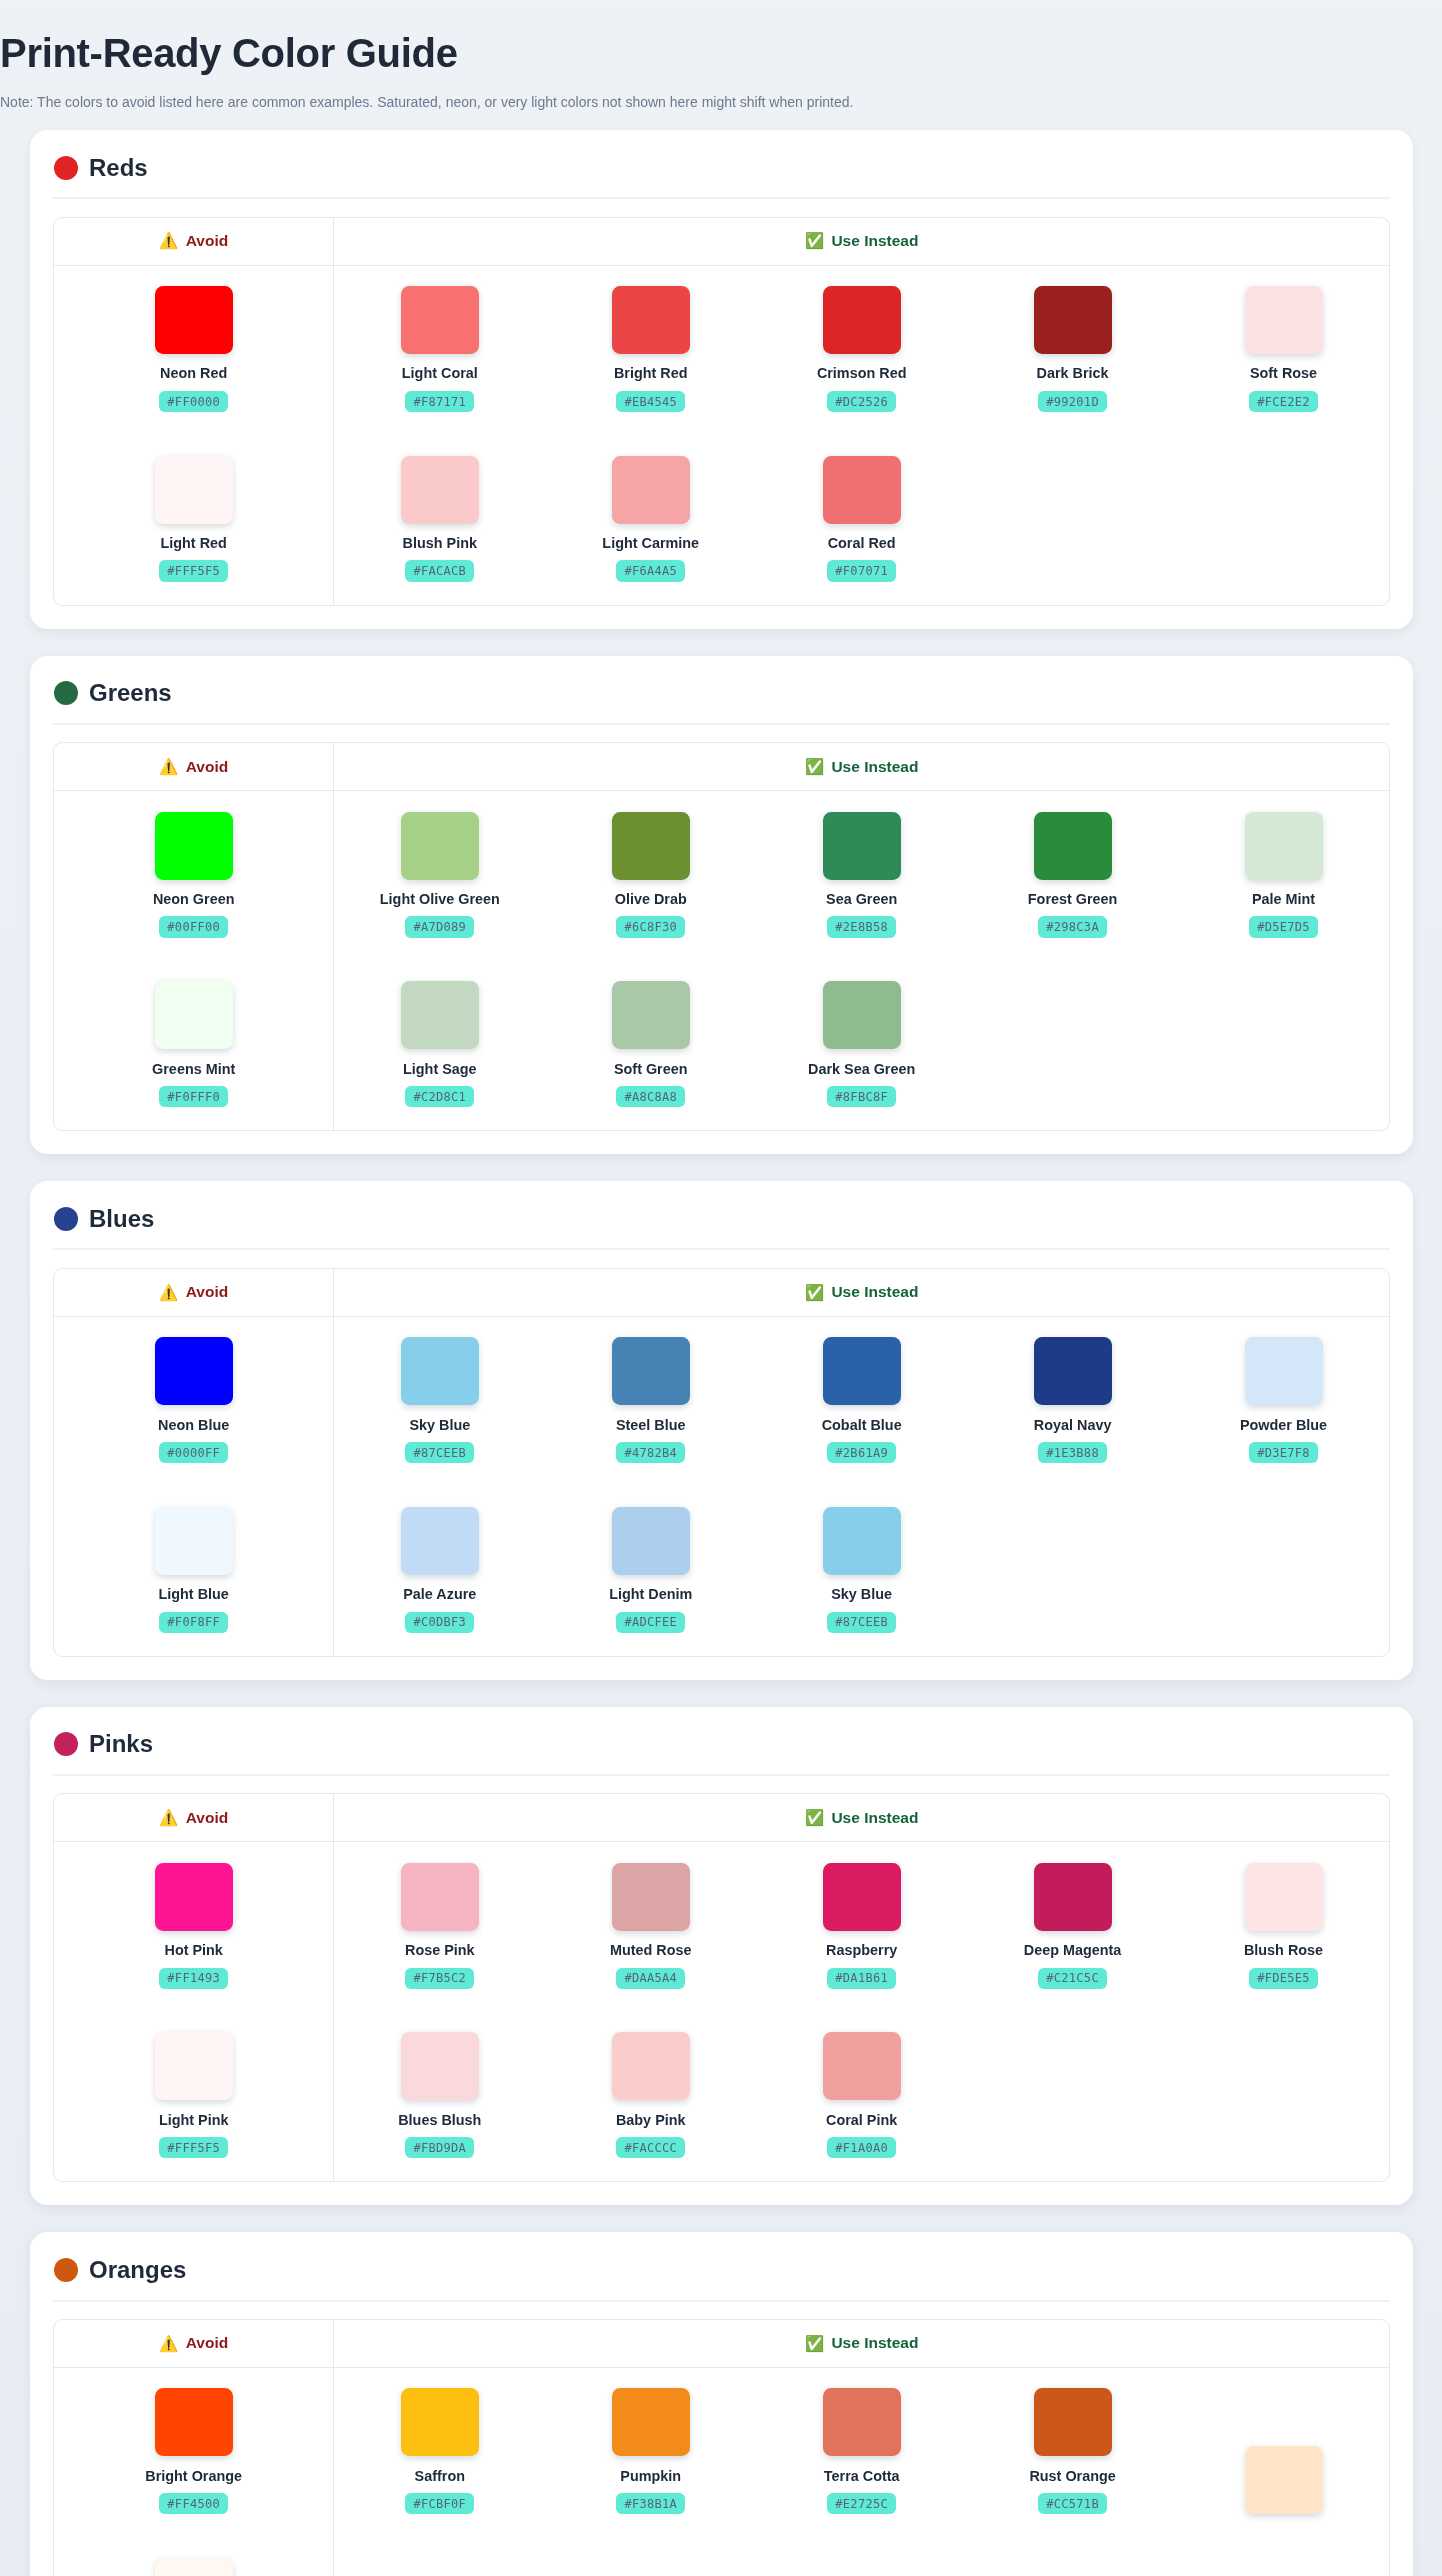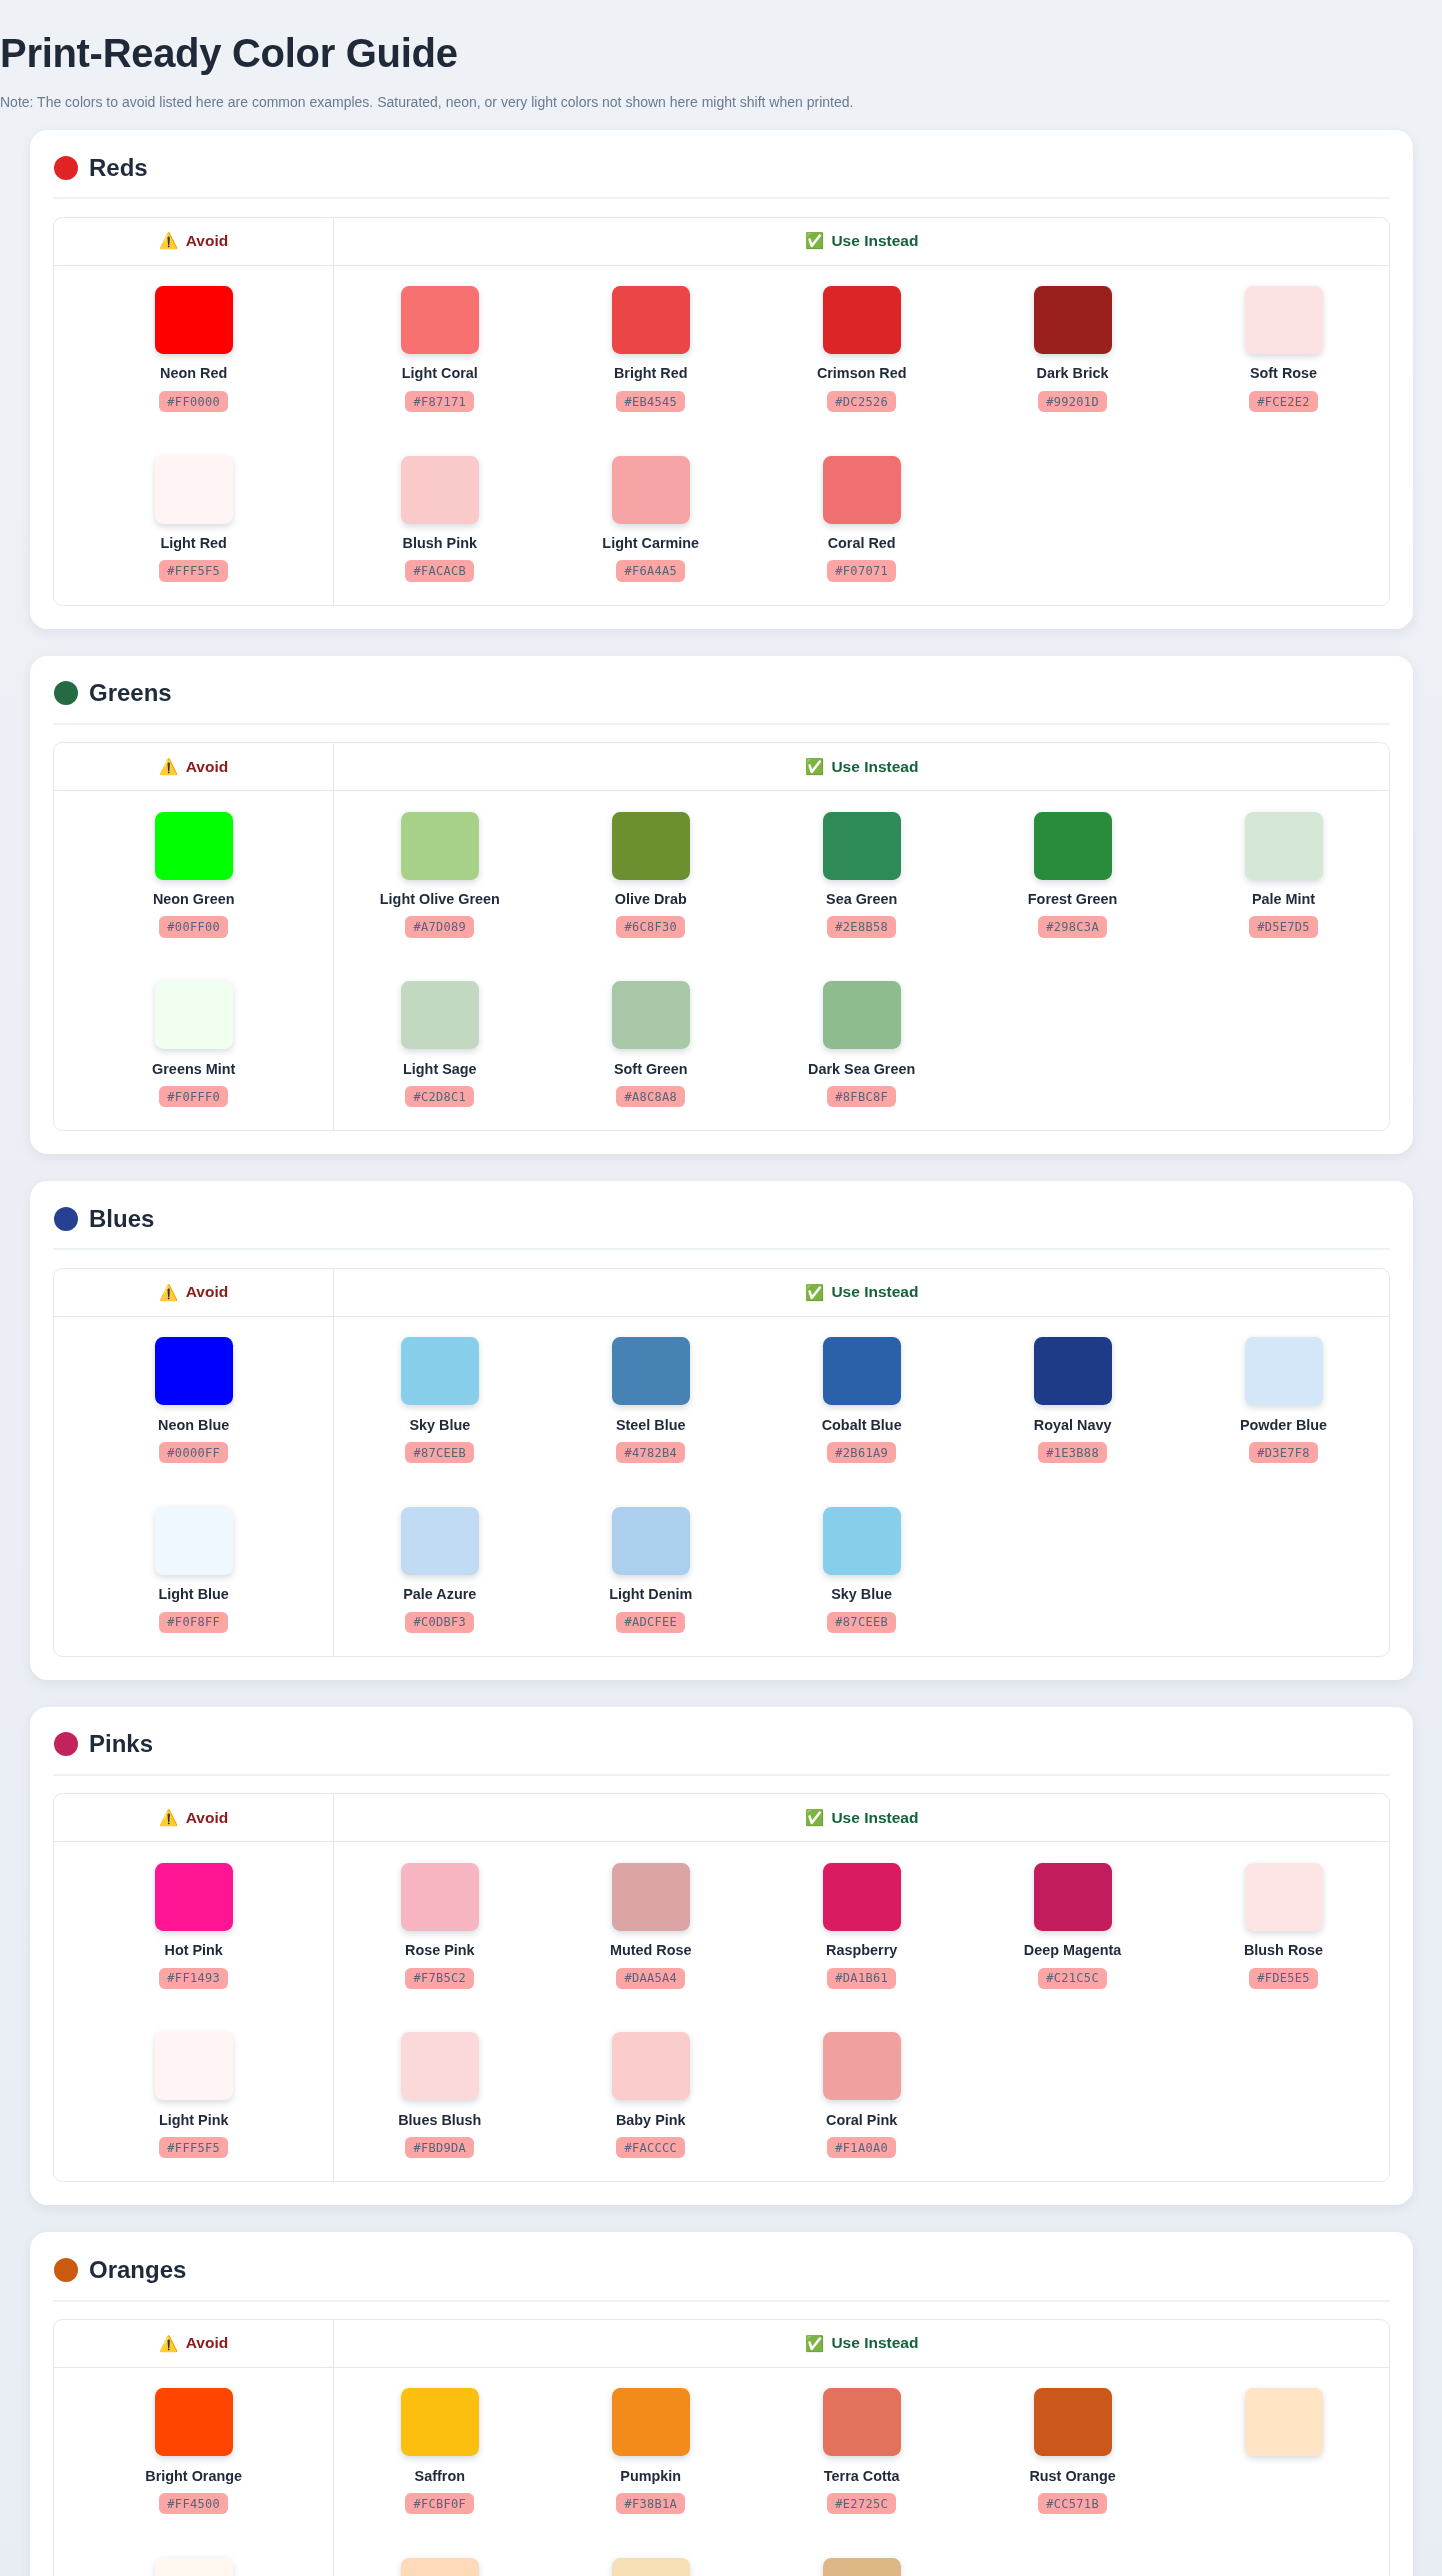--- a/index.html
+++ b/index.html
@@ -117,21 +117,21 @@
     display: grid;
     grid-template-columns: repeat(5, 1fr);
     grid-auto-rows: 1fr;
   }
 
   .cell {
     padding: 20.6px 7.2px 23px 7.2px;
     display: flex;
     flex-direction: column;
     align-items: center;
-    justify-content: space-between;
+    justify-content: flex-end;
   }
 
   .swatch {
     width: 78px;
     height: 68px;
     border-radius: 8.2px;
     box-shadow: 0 2.6px 6.7px rgba(30,45,70,0.17);
   }
 
   .swatch-name {
@@ -141,21 +141,21 @@
     color: #1f2a3a;
     text-align: center;
     line-height: 1.2;
   }
 
   .swatch-hex {
     margin-top: 8.2px;
     font-family: "DejaVu Sans Mono", monospace;
     font-size: 12px;
     color: #55657d;
-    background: #fca5a5;
+    background: #5eead4;
     border-radius: 5.7px;
     padding: 3.6px 8.2px;
     letter-spacing: 0.3px;
   }
 </style>
 </head>
 <body>
 
 <div class="page-header">
   <h1 class="page-title">Print-Ready Color Guide</h1>

